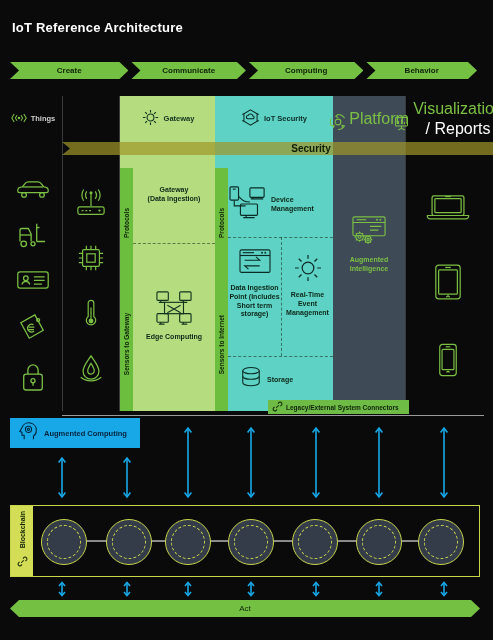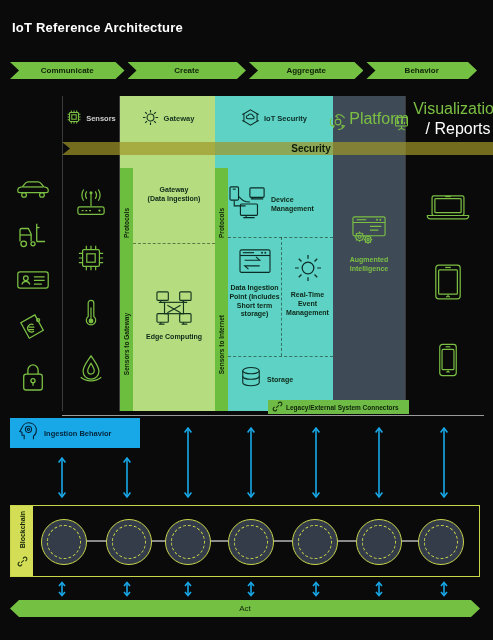--- a/index.html
+++ b/index.html
@@ -76,45 +76,47 @@
   svg{overflow:visible;}
 </style>
 </head>
 <body>
 
 <div id="root">
 
   <div class="abs" id="title">IoT Reference Architecture</div>
 
   <div class="abs" id="banner">
+    <div class="chev" style="width:120px">Create</div>
     <div class="chev" style="width:116px">Communicate</div>
-    <div class="chev" style="width:120px">Create</div>
-    <div class="chev" style="width:116px">Aggregate</div>
+    <div class="chev" style="width:116px">Computing</div>
     <div class="chev" style="width:112px">Behavior</div>
   </div>
 
   <div class="abs" id="p-gw"></div>
   <div class="abs" id="p-iot"></div>
   <div class="abs" id="p-an"></div>
 
   <div class="abs vsep" style="left:62px;top:96px;height:315px;"></div>
   <div class="abs vsep" style="left:119px;top:96px;height:315px;"></div>
   <div class="abs vsep" style="left:405px;top:96px;height:315px;"></div>
 
-
-  <div class="abs colhdr" style="left:63px;width:56px;">
-    <span>
-      <svg width="16" height="16" viewBox="0 0 18 18" fill="none" stroke="#7bc043" stroke-width="1.2">
-        <rect x="4" y="4" width="10" height="10" rx="1"></rect>
-          <rect x="6.5" y="6.5" width="5" height="5"></rect>
-        <path d="M6 4V1.8M9 4V1.8M12 4V1.8M6 14v2.2M9 14v2.2M12 14v2.2M4 6H1.8M4 9H1.8M4 12H1.8M14 6h2.2M14 9h2.2M14 12h2.2"></path>
-      </svg>
-    </span>
-    <span class="lbl" style="color:#cfcfcf">Sensors</span>
-  </div>
+  <div class="abs colhdr" style="left:4px;width:58px;">
+    <span>
+      <svg width="16" height="12" viewBox="0 0 20 14" fill="none" stroke="#7bc043" stroke-width="1.3">
+        <path d="M4 2 L1 7 L4 12"></path>
+          <path d="M16 2 L19 7 L16 12"></path>
+        <circle cx="10" cy="7" r="1.6" fill="#7bc043" stroke="none"></circle>
+        <path d="M7.5 3.5 L5.5 7 L7.5 10.5"></path>
+          <path d="M12.5 3.5 L14.5 7 L12.5 10.5"></path>
+      </svg>
+    </span>
+    <span class="lbl" style="color:#cfcfcf">Things</span>
+  </div>
+
 
   <div class="abs colhdr" style="left:120px;width:95px;">
     <span>
       <svg width="19" height="19" viewBox="0 0 22 22" fill="none" stroke="#13331e" stroke-width="1.3">
         <circle cx="11" cy="11" r="4"></circle>
         <path d="M11 2.2v3M11 16.8v3M2.2 11h3M16.8 11h3M4.8 4.8l2.1 2.1M15.1 15.1l2.1 2.1M17.2 4.8l-2.1 2.1M6.9 15.1l-2.1 2.1"></path>
       </svg>
     </span>
     <span class="lbl" style="color:#13331e">Gateway</span>
   </div>
@@ -410,21 +412,21 @@
   <div class="abs" id="hr-top"></div>
 
   <div class="abs" id="augb">
     <span>
       <svg width="20" height="20" viewBox="0 0 22 22" fill="none" stroke="#04243a" stroke-width="1.2">
         <path d="M17 20v-3.4c2-1.4 3.2-3.7 3.2-6.2A8.2 8.2 0 0 0 4.4 7.2L2 11.4l2.4 1v3.2h2.4V20"></path>
         <circle cx="11.5" cy="9.2" r="3.4"></circle>
           <circle cx="11.5" cy="9.2" r="1.2"></circle>
       </svg>
     </span>
-    <span class="t">Ingestion Behavior</span>
+    <span class="t">Augmented Computing</span>
   </div>
 
   <div class="abs" style="left:57px;top:455px;">
     <svg width="10" height="45" viewBox="0 0 10 45" fill="none" stroke="#18a8e8" stroke-width="1.6">
       <path d="M5 4v37"></path>
         <path d="M1.6 7.4 5 3 8.4 7.4"></path>
         <path d="M1.6 37.6 5 42l3.4-4.4"></path>
     </svg>
   </div>
   <div class="abs" style="left:122px;top:455px;">

